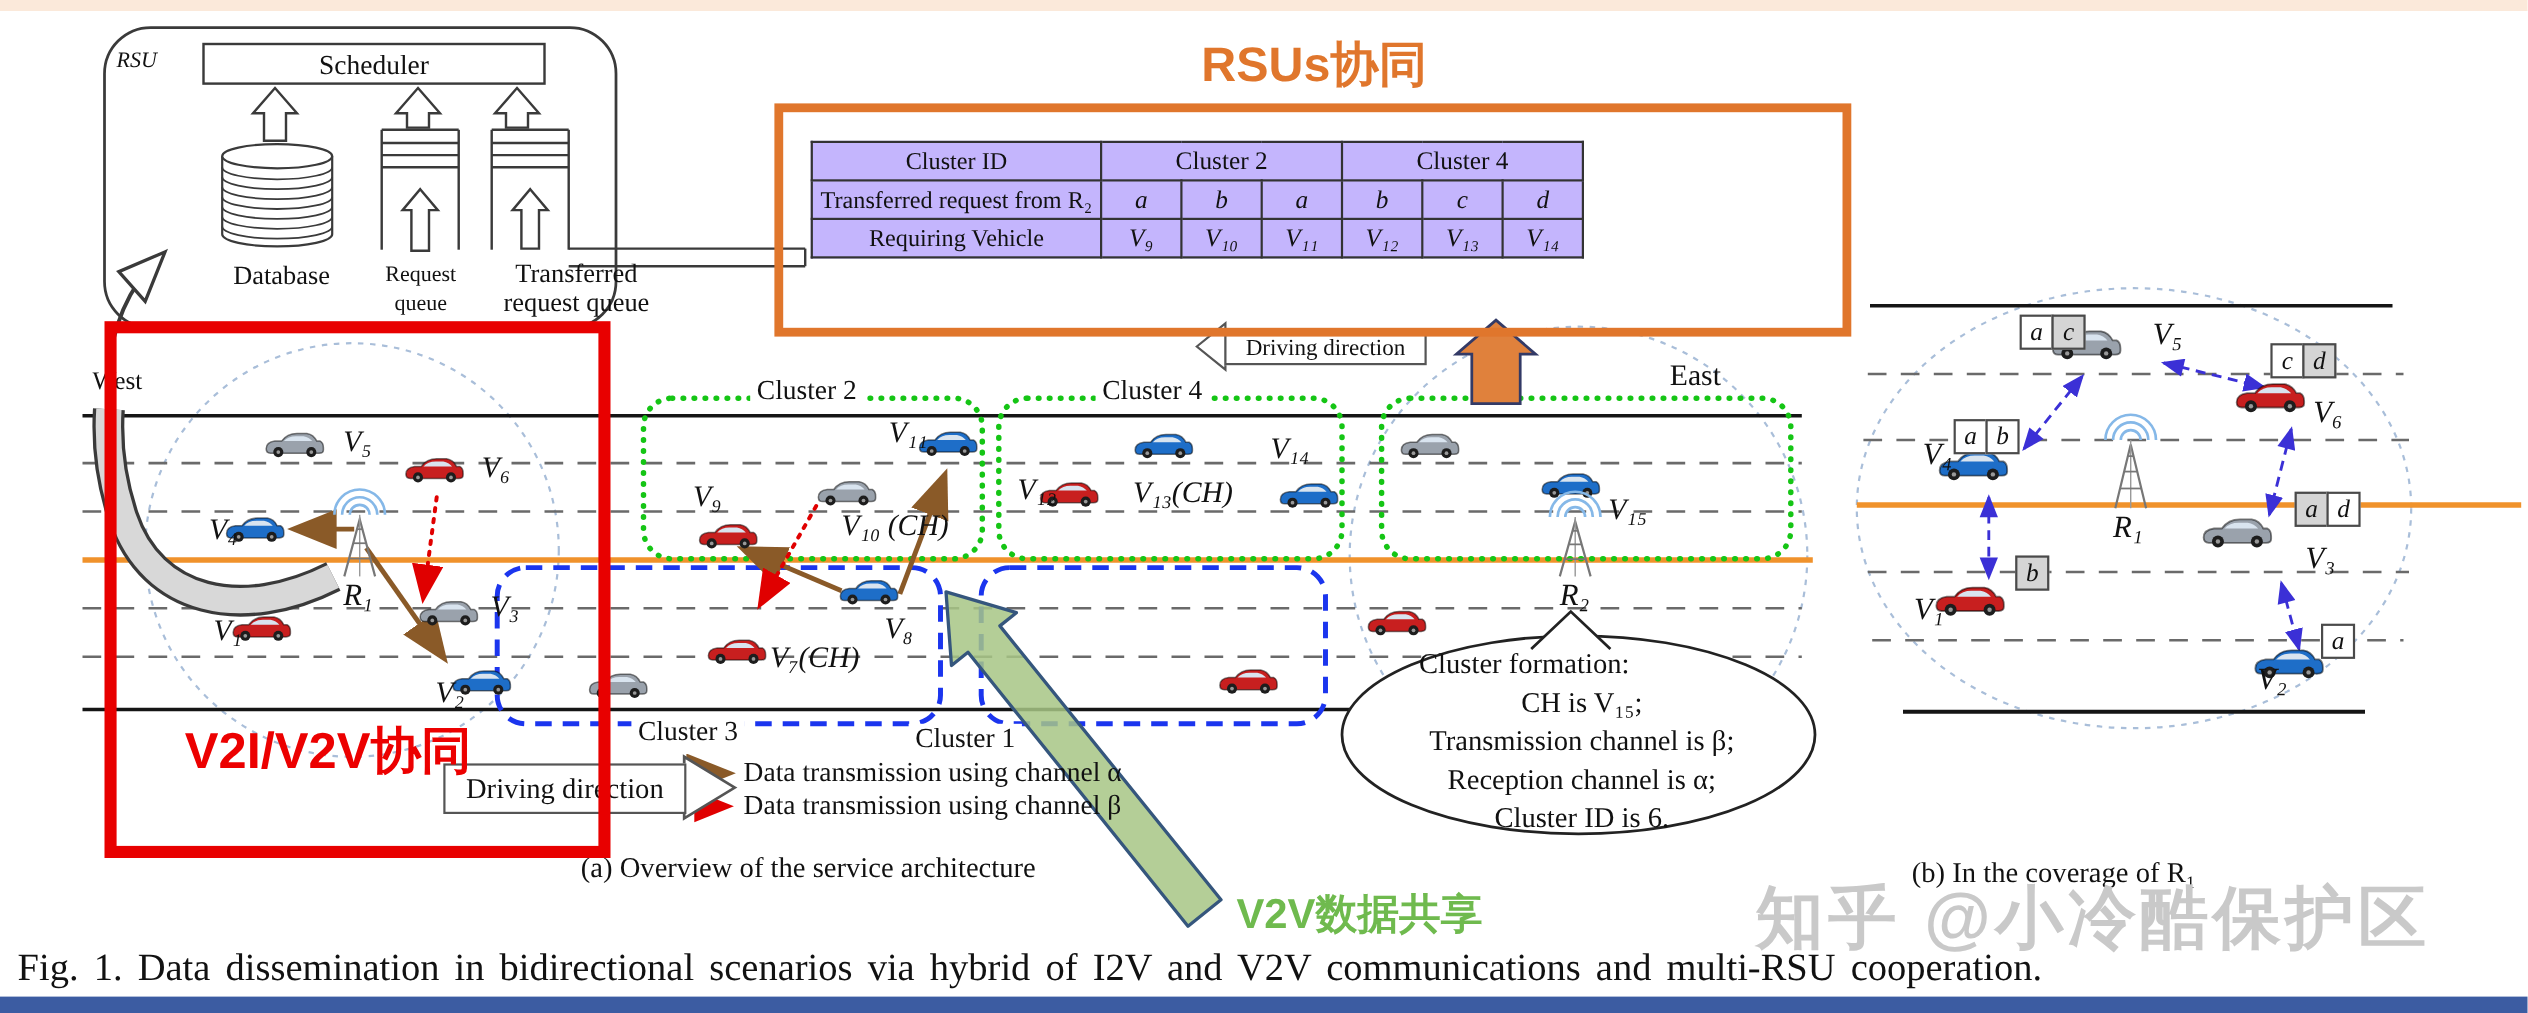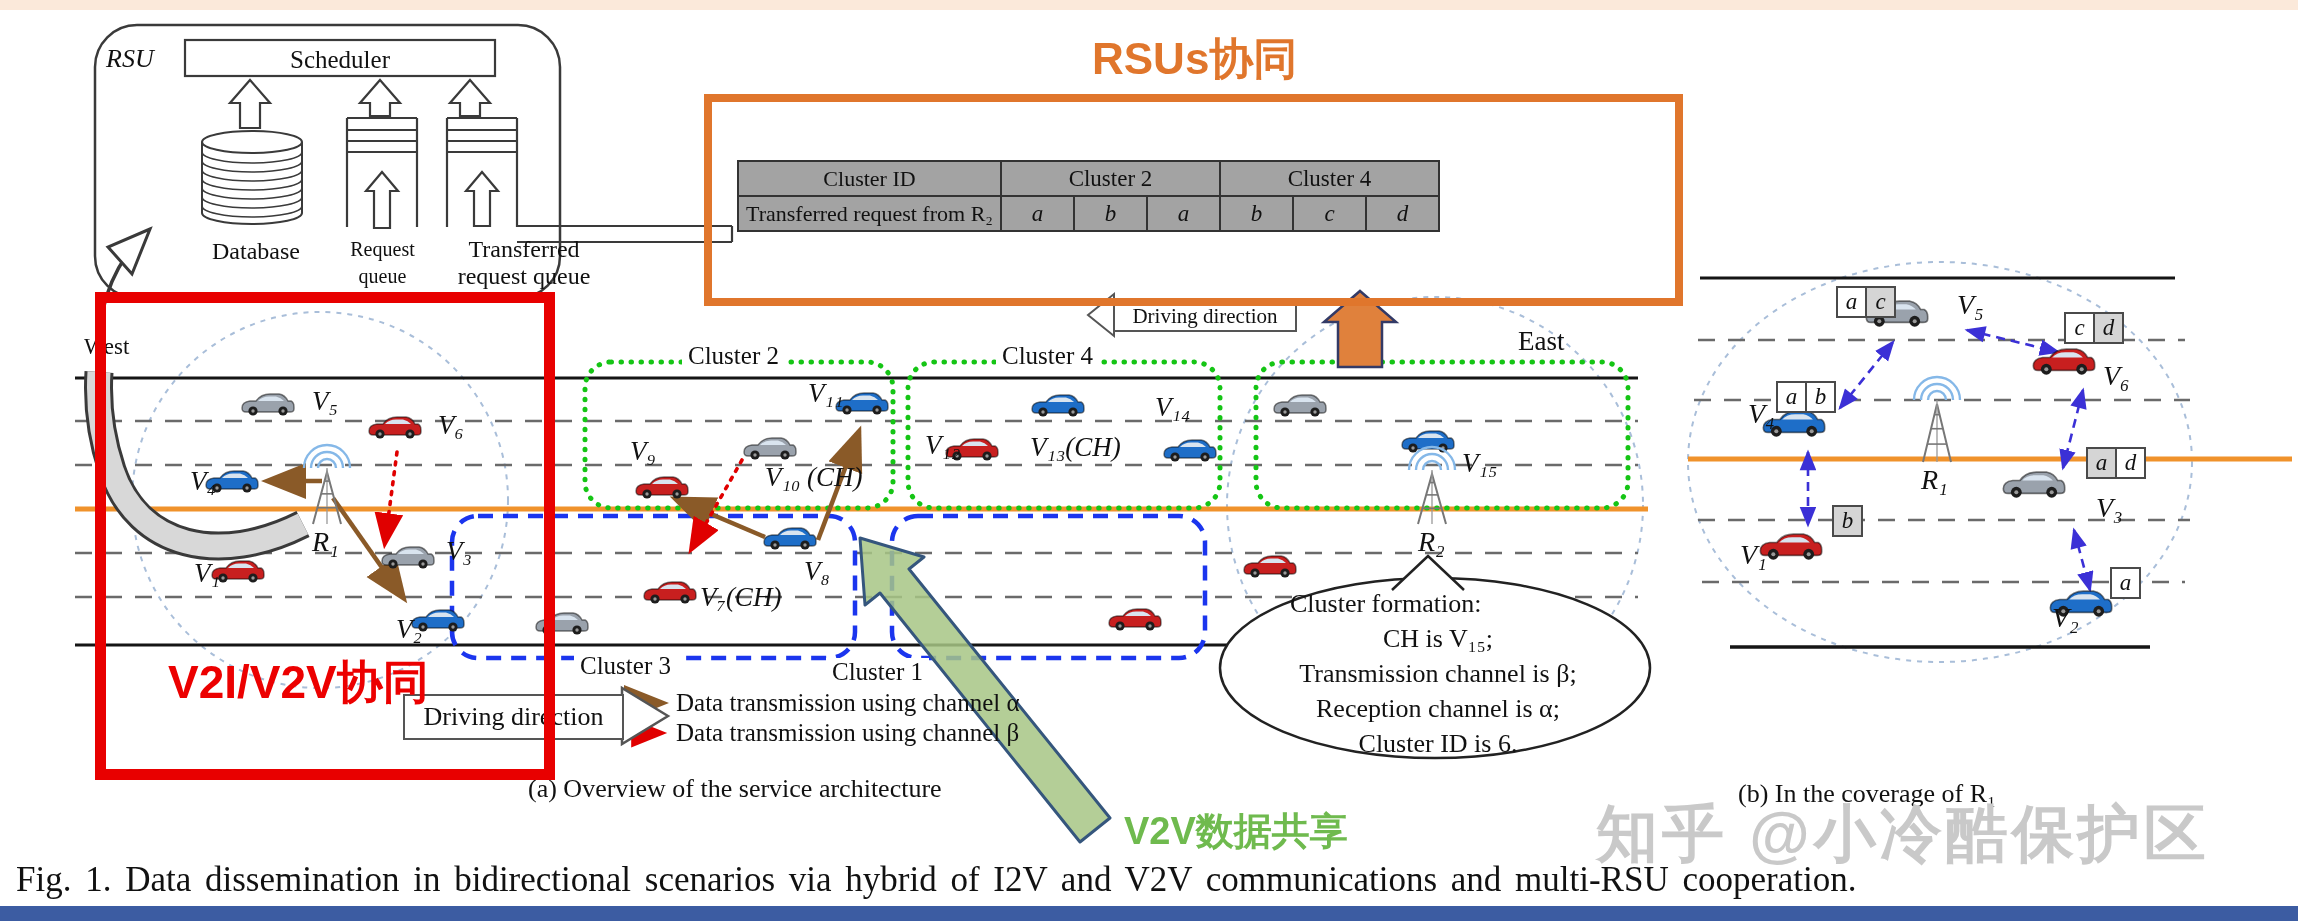--- a/index.html
+++ b/index.html
@@ -11,21 +11,21 @@
   .ctr{text-align:center;}
   .z10{z-index:10;} .z30{z-index:30;}
   svg#scene{position:absolute;left:0;top:0;z-index:0;}
   .vlabel{position:absolute;font-style:italic;font-size:27px;line-height:1;white-space:nowrap;z-index:10;}
   .vlabel.big{font-size:28px;}
   .lbox{position:absolute;display:flex;z-index:10;}
   .lcell{width:27px;height:28px;border:2px solid #4a4a4a;margin-left:-2px;background:#fff;
          font-style:italic;font-size:23px;display:flex;align-items:center;justify-content:center;}
   .lcell.sh{background:#d5d5d5;}
   .lcell:first-child{margin-left:0;}
-  table.coop{border-collapse:collapse;background:#a3a3a3;margin-top:32px;}
+  table.coop{border-collapse:collapse;background:#c4b5fd;}
   table.coop td{border:2px solid #333;text-align:center;font-size:23px;height:33px;padding:0 4px;white-space:nowrap;}
   table.coop td.lbl{width:253px;font-size:22px;}
   table.coop td.vcell{width:63px;font-style:italic;}
   .annot{position:absolute;font-weight:bold;white-space:nowrap;}
   .obox{position:absolute;border:8px solid #e0762c;z-index:20;pointer-events:none;}
   .rbox{position:absolute;border:11px solid #e80000;z-index:20;pointer-events:none;}
   .dirbox{position:absolute;border:2px solid #555;background:#fff;display:flex;align-items:center;justify-content:center;z-index:10;white-space:nowrap;}
   .bubble-text{position:absolute;width:380px;text-align:center;font-size:26px;line-height:35px;z-index:10;}
   .bubble-text div:first-child{text-align:left;padding-left:42px;}
   .legend-text{position:absolute;font-size:25px;z-index:10;white-space:nowrap;}
@@ -410,21 +410,21 @@
           <line x1="1927.3255172413792" y1="444.08" x2="1946.6744827586208" y2="444.08" stroke="#777" stroke-width="1.6"></line>
           <line x1="1931.0331034482758" y1="428.72" x2="1942.9668965517242" y2="428.72" stroke="#777" stroke-width="1.6"></line>
           <line x1="1934.431724137931" y1="414.64" x2="1939.568275862069" y2="414.64" stroke="#777" stroke-width="1.6"></line>
           <path d="M1928,400 A9,9 0 0,1 1946,400" stroke="#85b8e8" stroke-width="2.4" fill="none"></path>
           <path d="M1921,400 A16,16 0 0,1 1953,400" stroke="#85b8e8" stroke-width="2.4" fill="none"></path>
           <path d="M1914,400 A23,23 0 0,1 1960,400" stroke="#85b8e8" stroke-width="2.4" fill="none"></path>
         </g>
       </g>
   </svg>
 
-  <div class="abs z10 serif" style="left:106px;top:44px;font-style:italic;font-size:26px;">RSU</div>
+  <div class="abs z10 serif" style="left:106px;top:44px;font-style:italic;font-size:20px;">RSU</div>
   <div class="abs z10 serif ctr" style="left:185px;top:46px;width:310px;font-size:25px;">Scheduler</div>
   <div class="abs z10 serif ctr" style="left:191px;top:238px;width:130px;font-size:24px;">Database</div>
   <div class="abs z10 serif ctr" style="left:330px;top:236px;width:105px;font-size:20px;line-height:27px;">
     <div>Request</div>
     <div>queue</div>
   </div>
   <div class="abs z10 serif ctr" style="left:438px;top:236px;width:172px;font-size:24px;line-height:27px;">
     <div>Transferred</div>
     <div>request queue</div>
   </div>
@@ -437,20 +437,29 @@
           <td colspan="3" class="">Cluster 4</td>
         </tr>
         <tr>
           <td colspan="1" class="lbl">Transferred request from R₂</td>
           <td colspan="1" class="vcell">a</td>
           <td colspan="1" class="vcell">b</td>
           <td colspan="1" class="vcell">a</td>
           <td colspan="1" class="vcell">b</td>
           <td colspan="1" class="vcell">c</td>
           <td colspan="1" class="vcell">d</td>
+        </tr>
+        <tr>
+          <td colspan="1" class="lbl">Requiring Vehicle</td>
+          <td colspan="1" class="vcell">V₉</td>
+          <td colspan="1" class="vcell">V₁₀</td>
+          <td colspan="1" class="vcell">V₁₁</td>
+          <td colspan="1" class="vcell">V₁₂</td>
+          <td colspan="1" class="vcell">V₁₃</td>
+          <td colspan="1" class="vcell">V₁₄</td>
         </tr>
       </tbody>
     </table>
 
   <div class="obox" id="orange-box" style="left:704px;top:94px;width:963px;height:196px;"></div>
   <div class="rbox" id="red-box" style="left:95px;top:292px;width:438px;height:466px;"></div>
 
   <div class="annot sans z30" id="rsus-annot" style="left: 1092px; top: 30px; font-size: 44px; color: rgb(224, 118, 44);">RSUs协同</div>
   <div class="annot sans z30" id="v2i-annot" style="left: 168px; top: 652px; font-size: 46px; color: rgb(236, 0, 0);">V2I/V2V协同</div>
   <div class="annot sans z30" id="v2v-annot" style="left: 1124px; top: 806px; font-size: 38px; color: rgb(111, 186, 78);">V2V数据共享</div>

